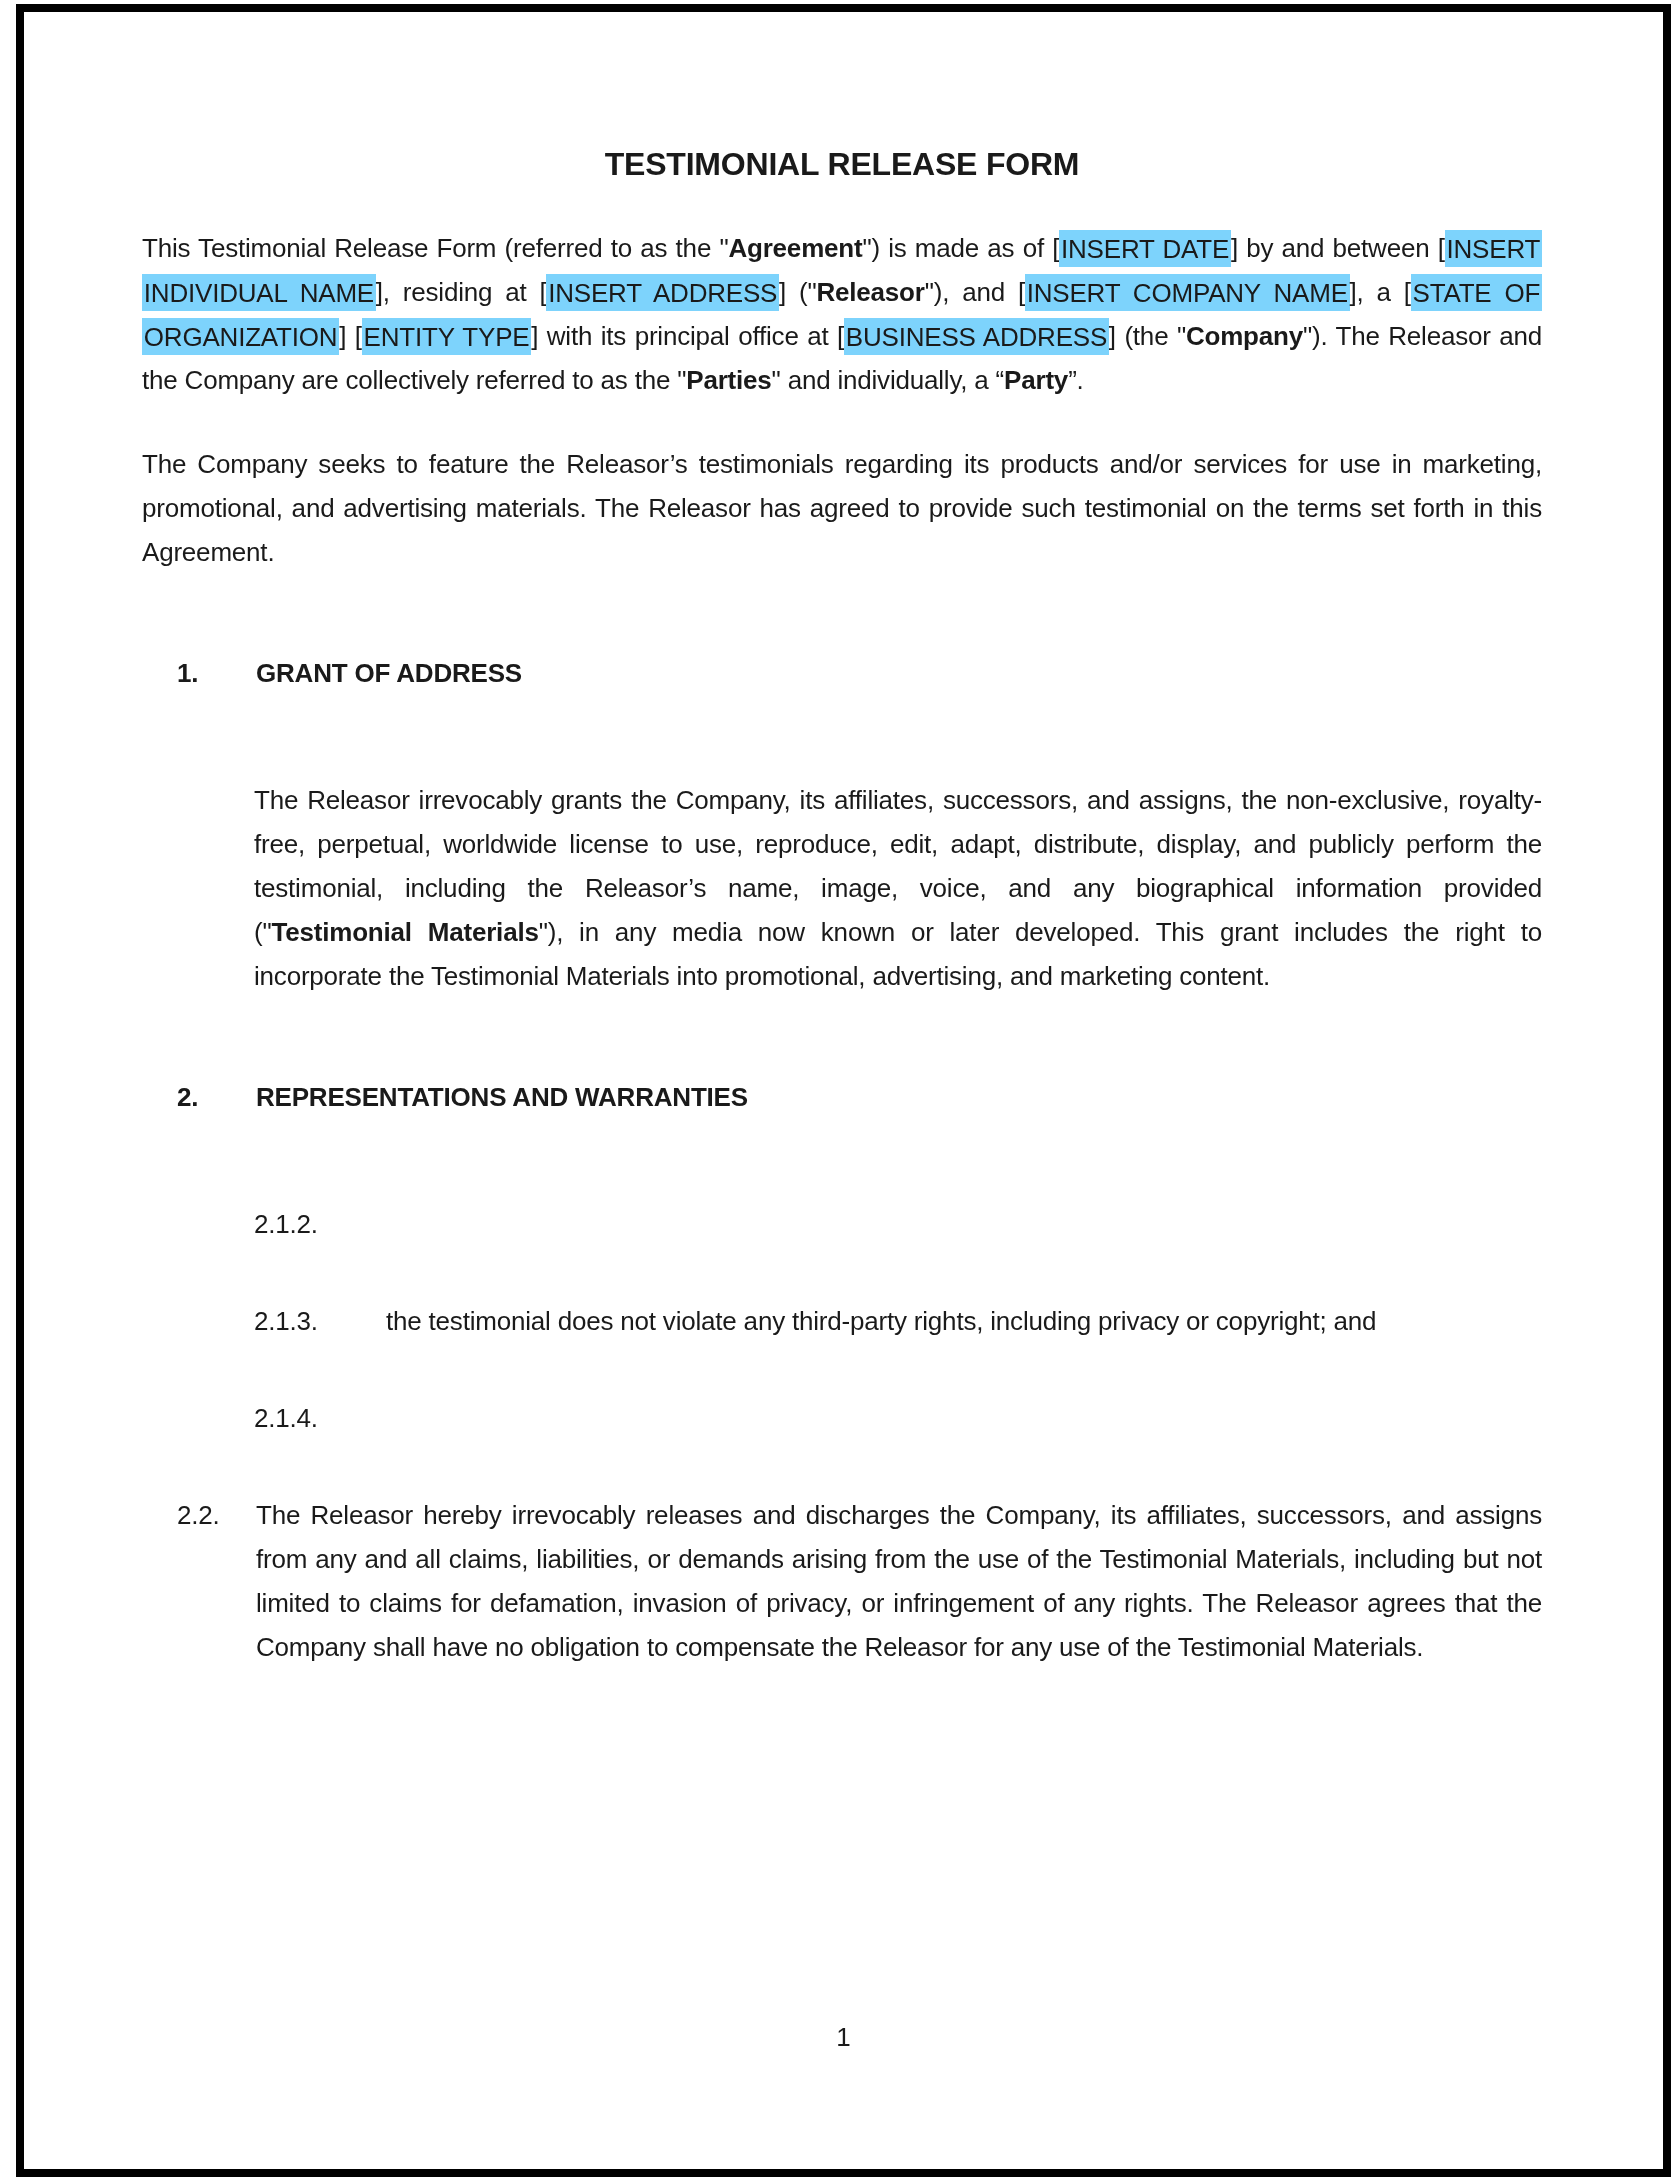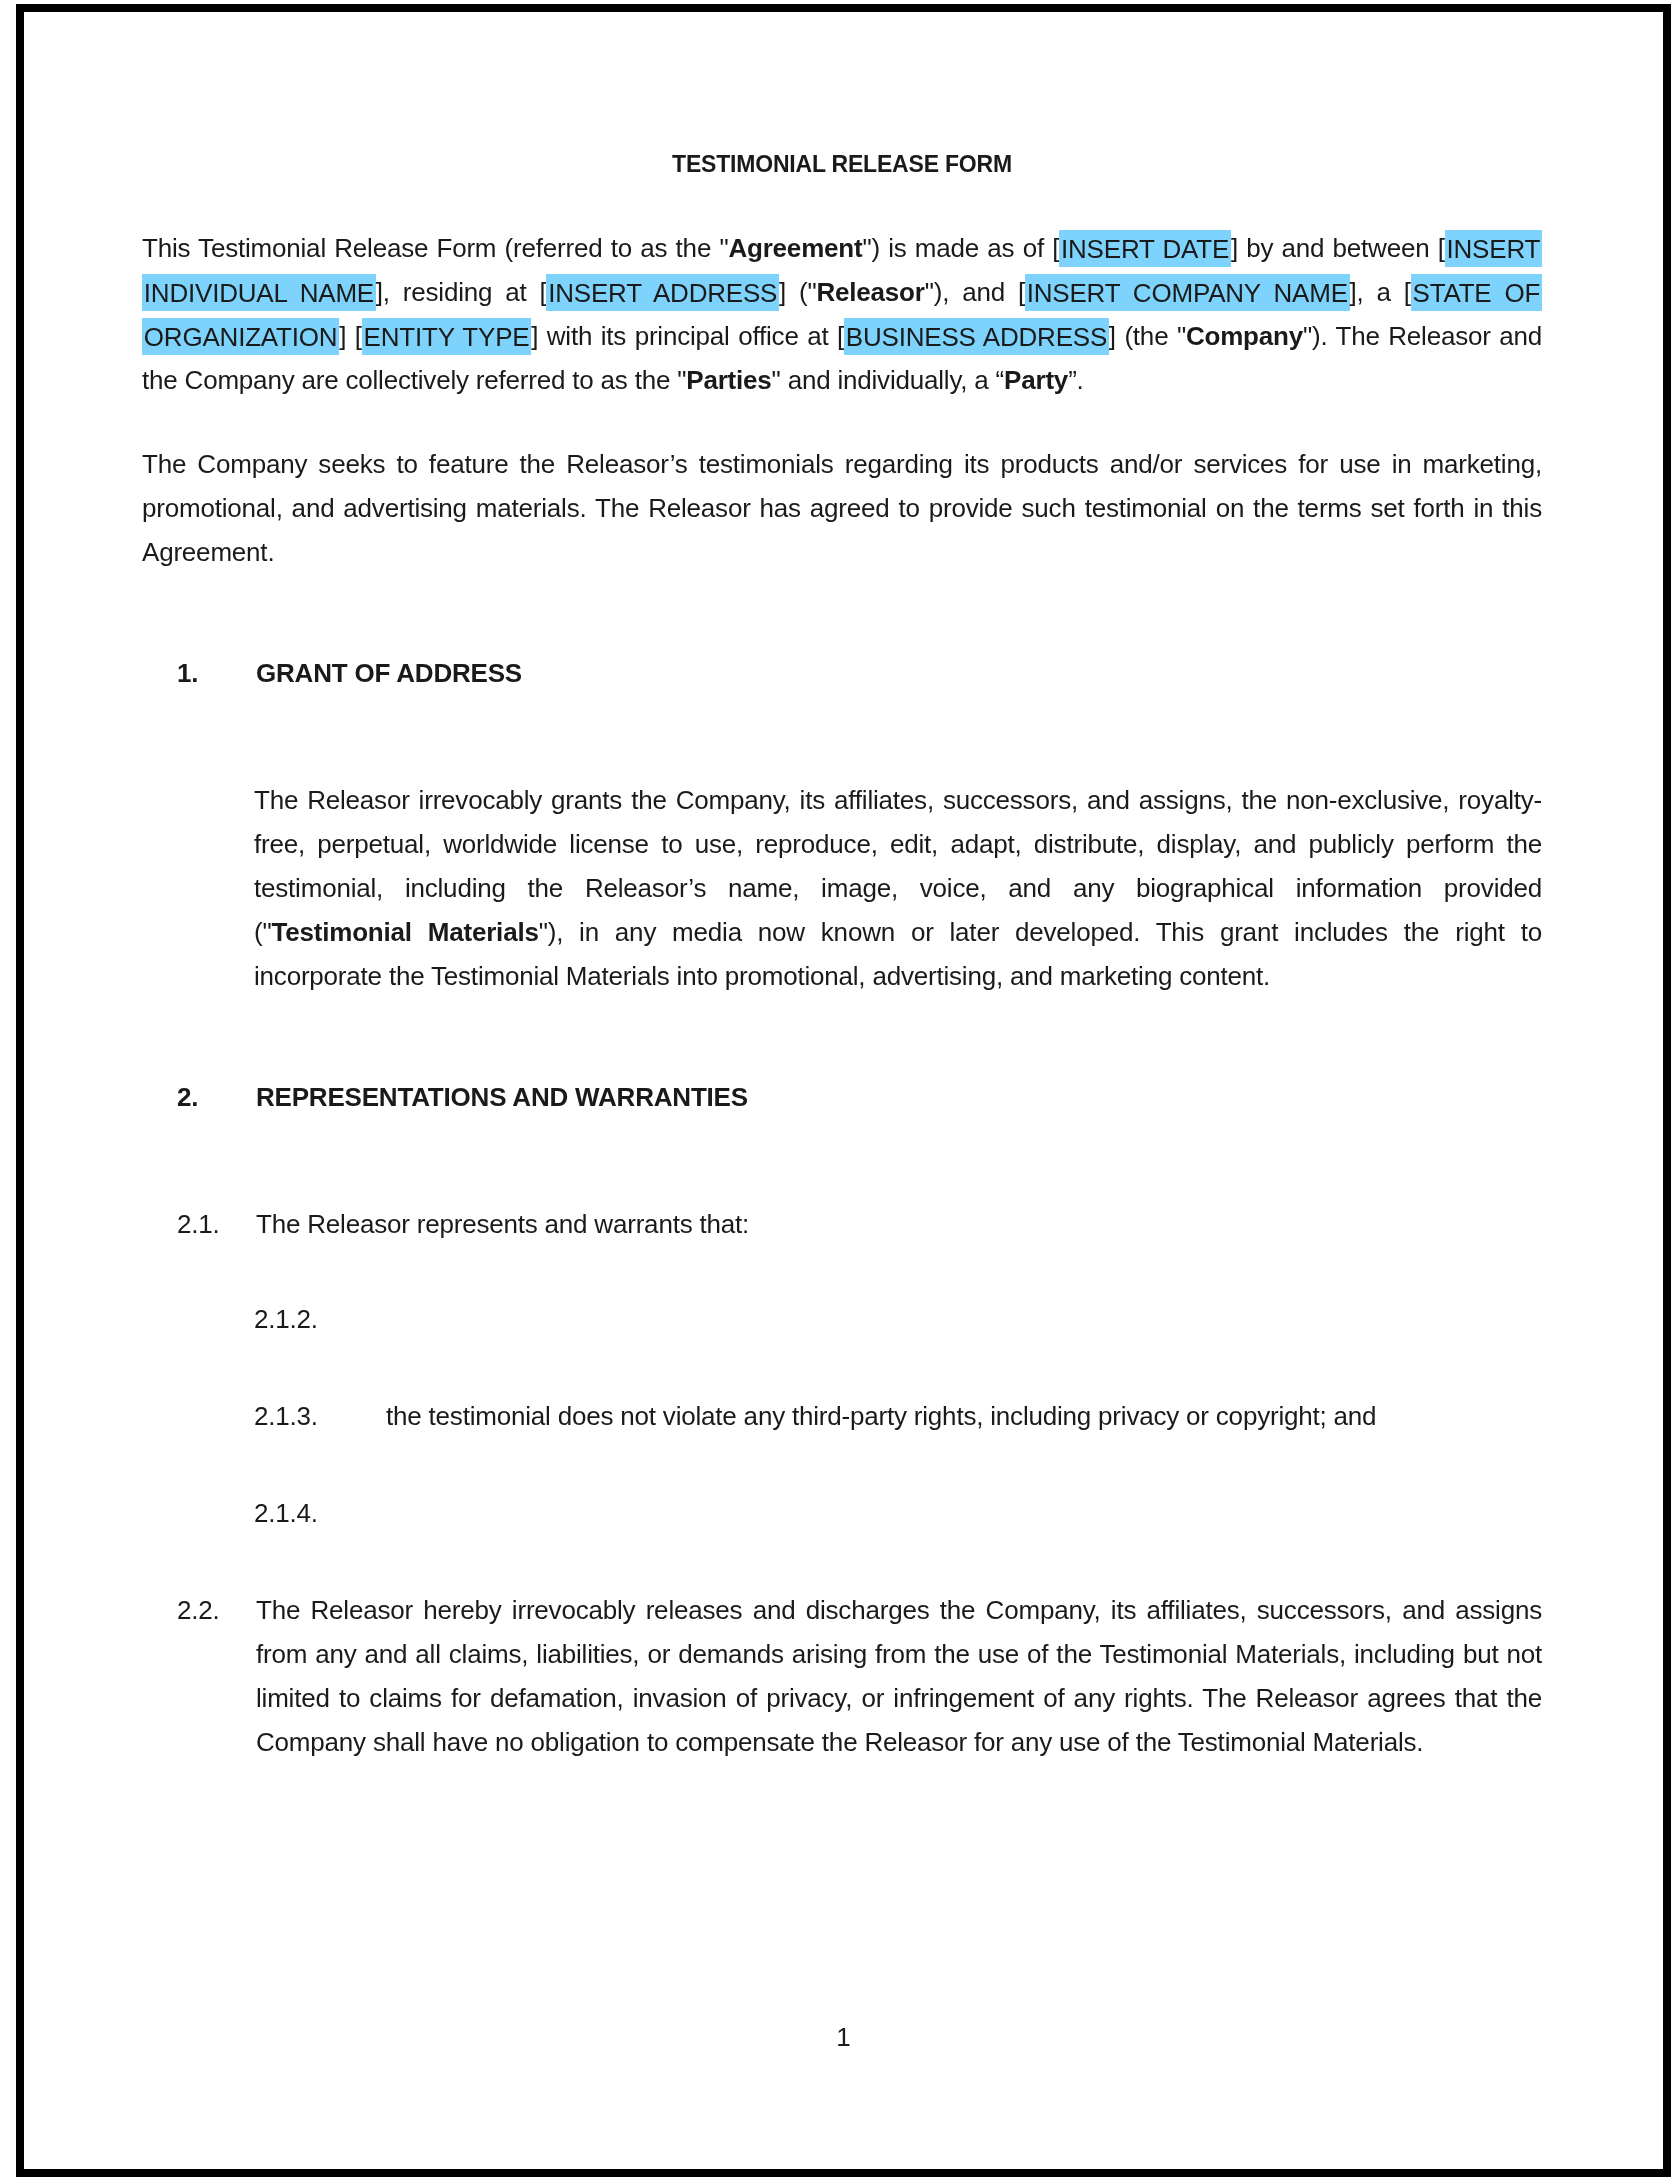--- a/index.html
+++ b/index.html
@@ -21,21 +21,21 @@
     position: absolute;
     left: 0; top: 0; right: 0; bottom: 0;
     padding: 130px 121px 0 118px;
     font-size: 26px;
     line-height: 44px;
     letter-spacing: -0.2px;
   }
   .doc-title {
     text-align: center;
     font-weight: 700;
-    font-size: 23px;
+    font-size: 32px;
     margin: 0 0 40px 0;
   }
   .para {
     text-align: justify;
     margin: 0 0 40px 0;
   }
   .section-heading {
     display: grid;
     grid-template-columns: 79px 1fr;
     font-weight: 700;
@@ -91,24 +91,20 @@
       <span>GRANT OF ADDRESS</span>
     </div>
 
     <div class="indent-para"><span>The Releasor irrevocably grants the Company, its affiliates, successors, and assigns, the non-exclusive, royalty-free, perpetual, worldwide license to use, reproduce, edit, adapt, distribute, display, and publicly perform the testimonial, including the Releasor’s name, image, voice, and any biographical information provided ("</span><span class="b">Testimonial Materials</span><span>"), in any media now known or later developed. This grant includes the right to incorporate the Testimonial Materials into promotional, advertising, and marketing content.</span></div>
 
     <div class="section-heading">
       <span class="num">2.</span>
       <span>REPRESENTATIONS AND WARRANTIES</span>
     </div>
 
-    <div class="clause">
-      <span class="num">2.1.</span>
-      <span class="txt">The Releasor represents and warrants that:</span>
-    </div>
 
 
     <div class="subclause">
       <span class="num">2.1.2.</span>
     </div>
 
     <div class="subclause">
       <span class="num">2.1.3.</span>
       <span class="txt">the testimonial does not violate any third-party rights, including privacy or copyright; and</span>
     </div>

